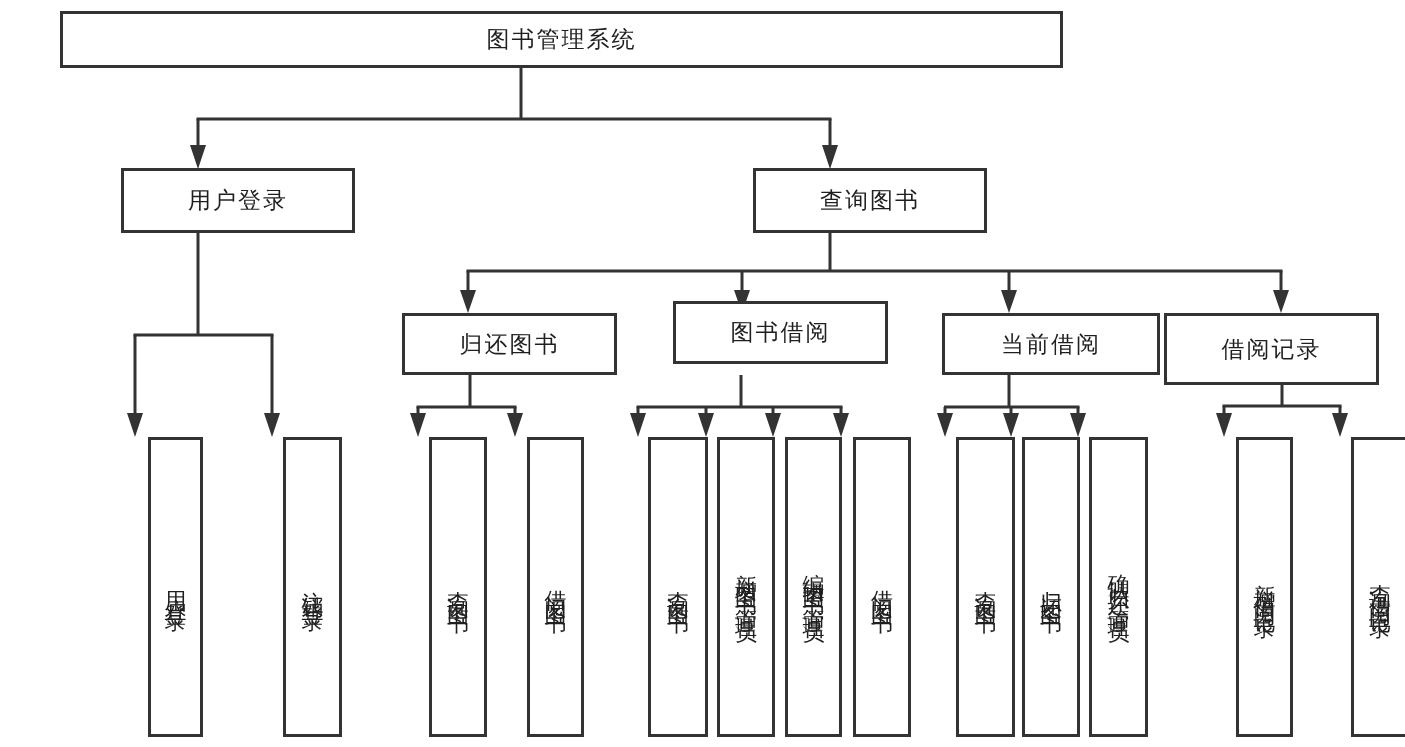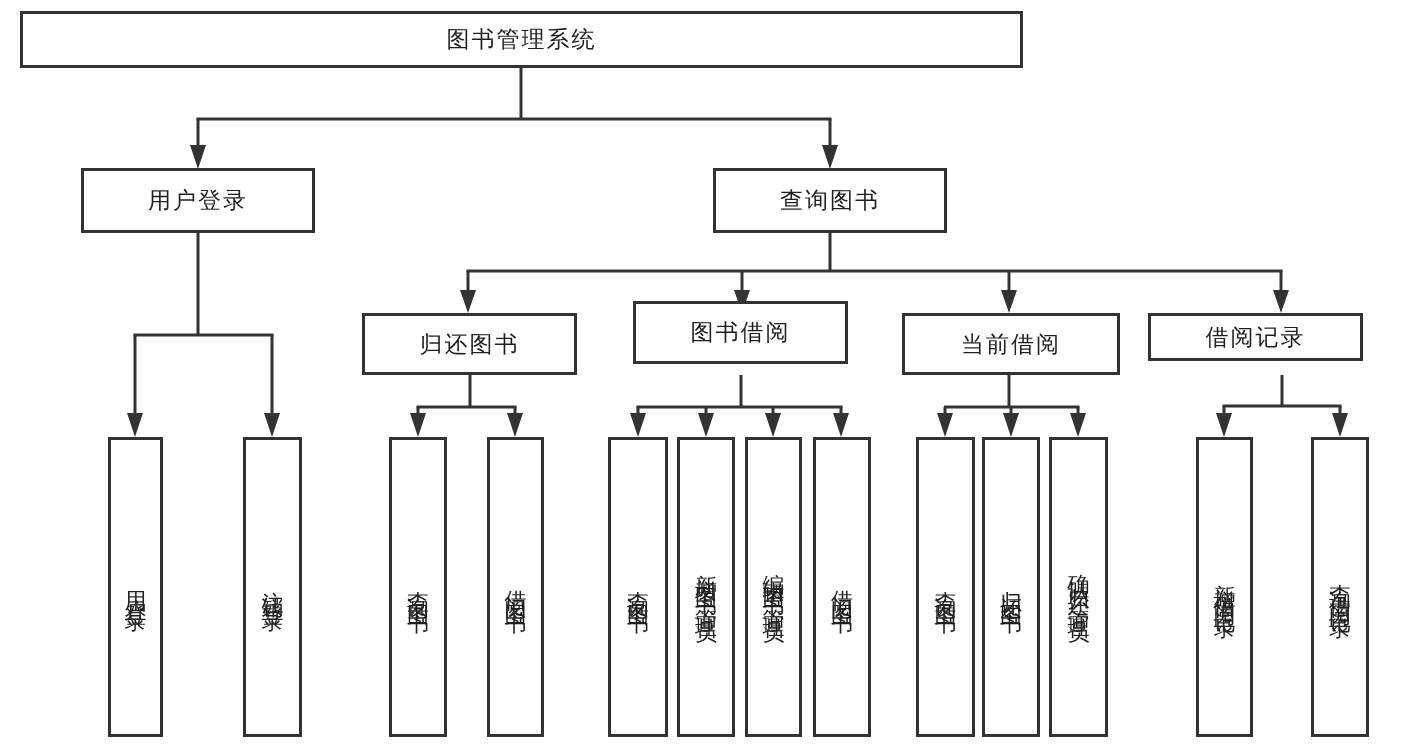--- a/index.html
+++ b/index.html
@@ -19,20 +19,21 @@
   }
   .node {
     position: absolute;
     box-sizing: border-box;
     border: 3px solid #333333;
     background: #ffffff;
     display: flex;
     align-items: center;
     justify-content: center;
     color: #1f1f1f;
+    margin-left: 40px;
   }
   .hlabel {
     font-size: 23px;
     letter-spacing: 2px;
     white-space: nowrap;
   }
   .vnode .vlabel {
     writing-mode: vertical-rl;
     font-size: 22px;
     letter-spacing: 7px;
@@ -134,21 +135,21 @@
 
   <div class="node" style="left:362px; top:313px; width:215px; height:62px;">
     <span class="hlabel">归还图书</span>
   </div>
   <div class="node" style="left:633px; top:301px; width:215px; height:63px;">
     <span class="hlabel">图书借阅</span>
   </div>
   <div class="node" style="left:902px; top:313px; width:218px; height:62px;align-items:center;">
     <span class="hlabel">当前借阅</span>
   </div>
-  <div class="node" style="left:1148px; top:313px; width:215px; height:48px;">
+  <div class="node" style="left:1124px; top:313px; width:215px; height:72px;">
     <span class="hlabel">借阅记录</span>
   </div>
 
   <div class="node vnode" style="left:108px; top:437px; width:55px; height:300px;">
     <span class="vlabel">用户登录</span>
   </div>
   <div class="node vnode" style="left:243px; top:437px; width:59px; height:300px;">
     <span class="vlabel">注销登录</span>
   </div>
 

